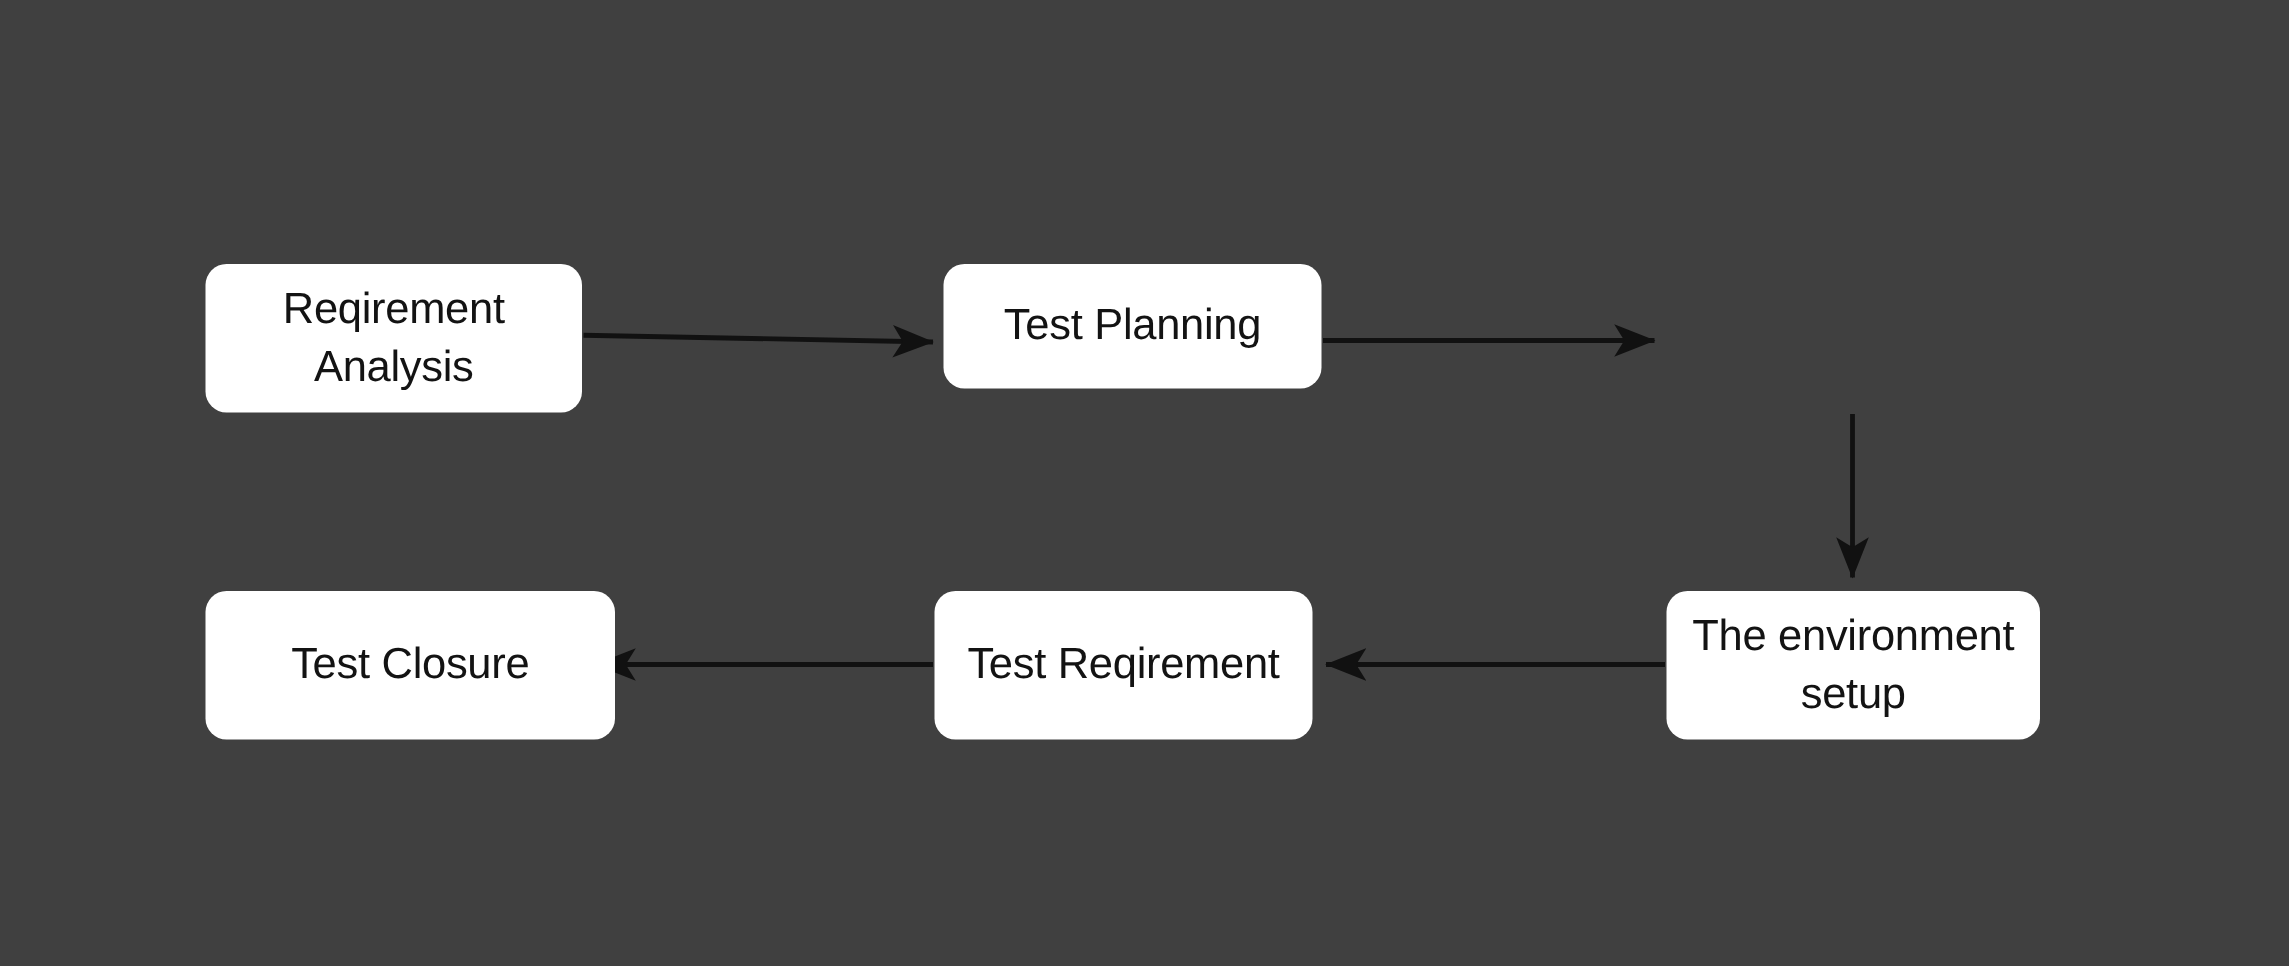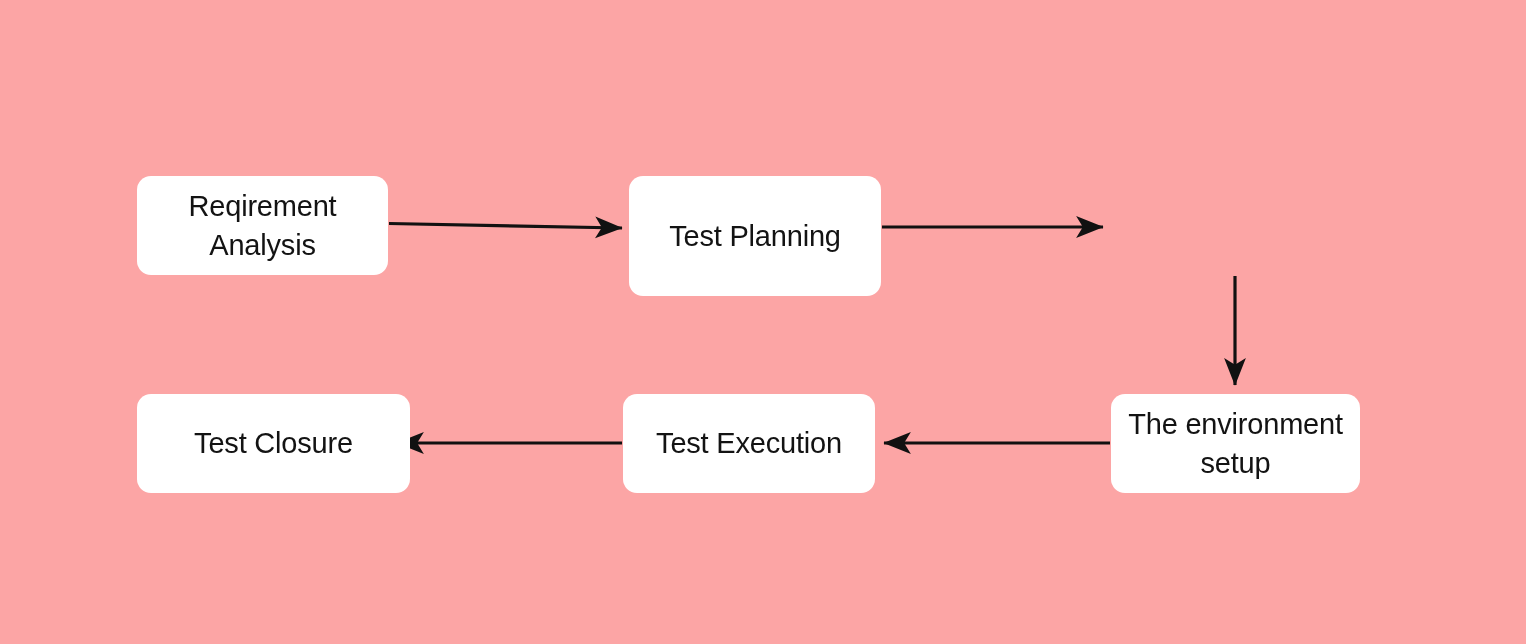--- a/index.html
+++ b/index.html
@@ -12,21 +12,21 @@
     height: 644px;
     background: #e8ecef;
     font-family: "Liberation Sans", sans-serif;
     overflow: hidden;
   }
 
   #canvas {
     position: relative;
     width: 1526px;
     height: 644px;
-    background: #fca5a5;
+    background: #404040;
   }
 
   #arrow-layer {
     position: absolute;
     left: 0;
     top: 0;
     width: 1526px;
     height: 644px;
     pointer-events: none;
   }
@@ -48,21 +48,21 @@
     letter-spacing: -0.2px;
     white-space: pre-line;
     padding: 0 6px;
   }
 
   
   .node.n-requirement-analysis {
     left: 137px;  top: 176px;  width: 251px;  height: 99px;
   }
   .node.n-test-planning {
-    left: 629px;  top: 176px;  width: 252px;  height: 120px;
+    left: 629px;  top: 176px;  width: 252px;  height: 83px;
   }
   .node.n-testcase-design {
     left: 1111px; top: 176px;  width: 249px;  height: 99px;
     padding: 0 2px;
   }
 
   
   .node.n-test-closure {
     left: 137px;  top: 394px;  width: 273px;  height: 99px;
   }
@@ -105,17 +105,17 @@
 
   <div class="node n-requirement-analysis">Reqirement
 Analysis</div>
 
   <div class="node n-test-planning">Test Planning</div>
 
 
   <div class="node n-environment-setup">The environment
 setup</div>
 
-  <div class="node n-test-execution">Test Execution</div>
+  <div class="node n-test-execution">Test Reqirement</div>
 
   <div class="node n-test-closure">Test Closure</div>
 
 </div>
 
 </body></html>

